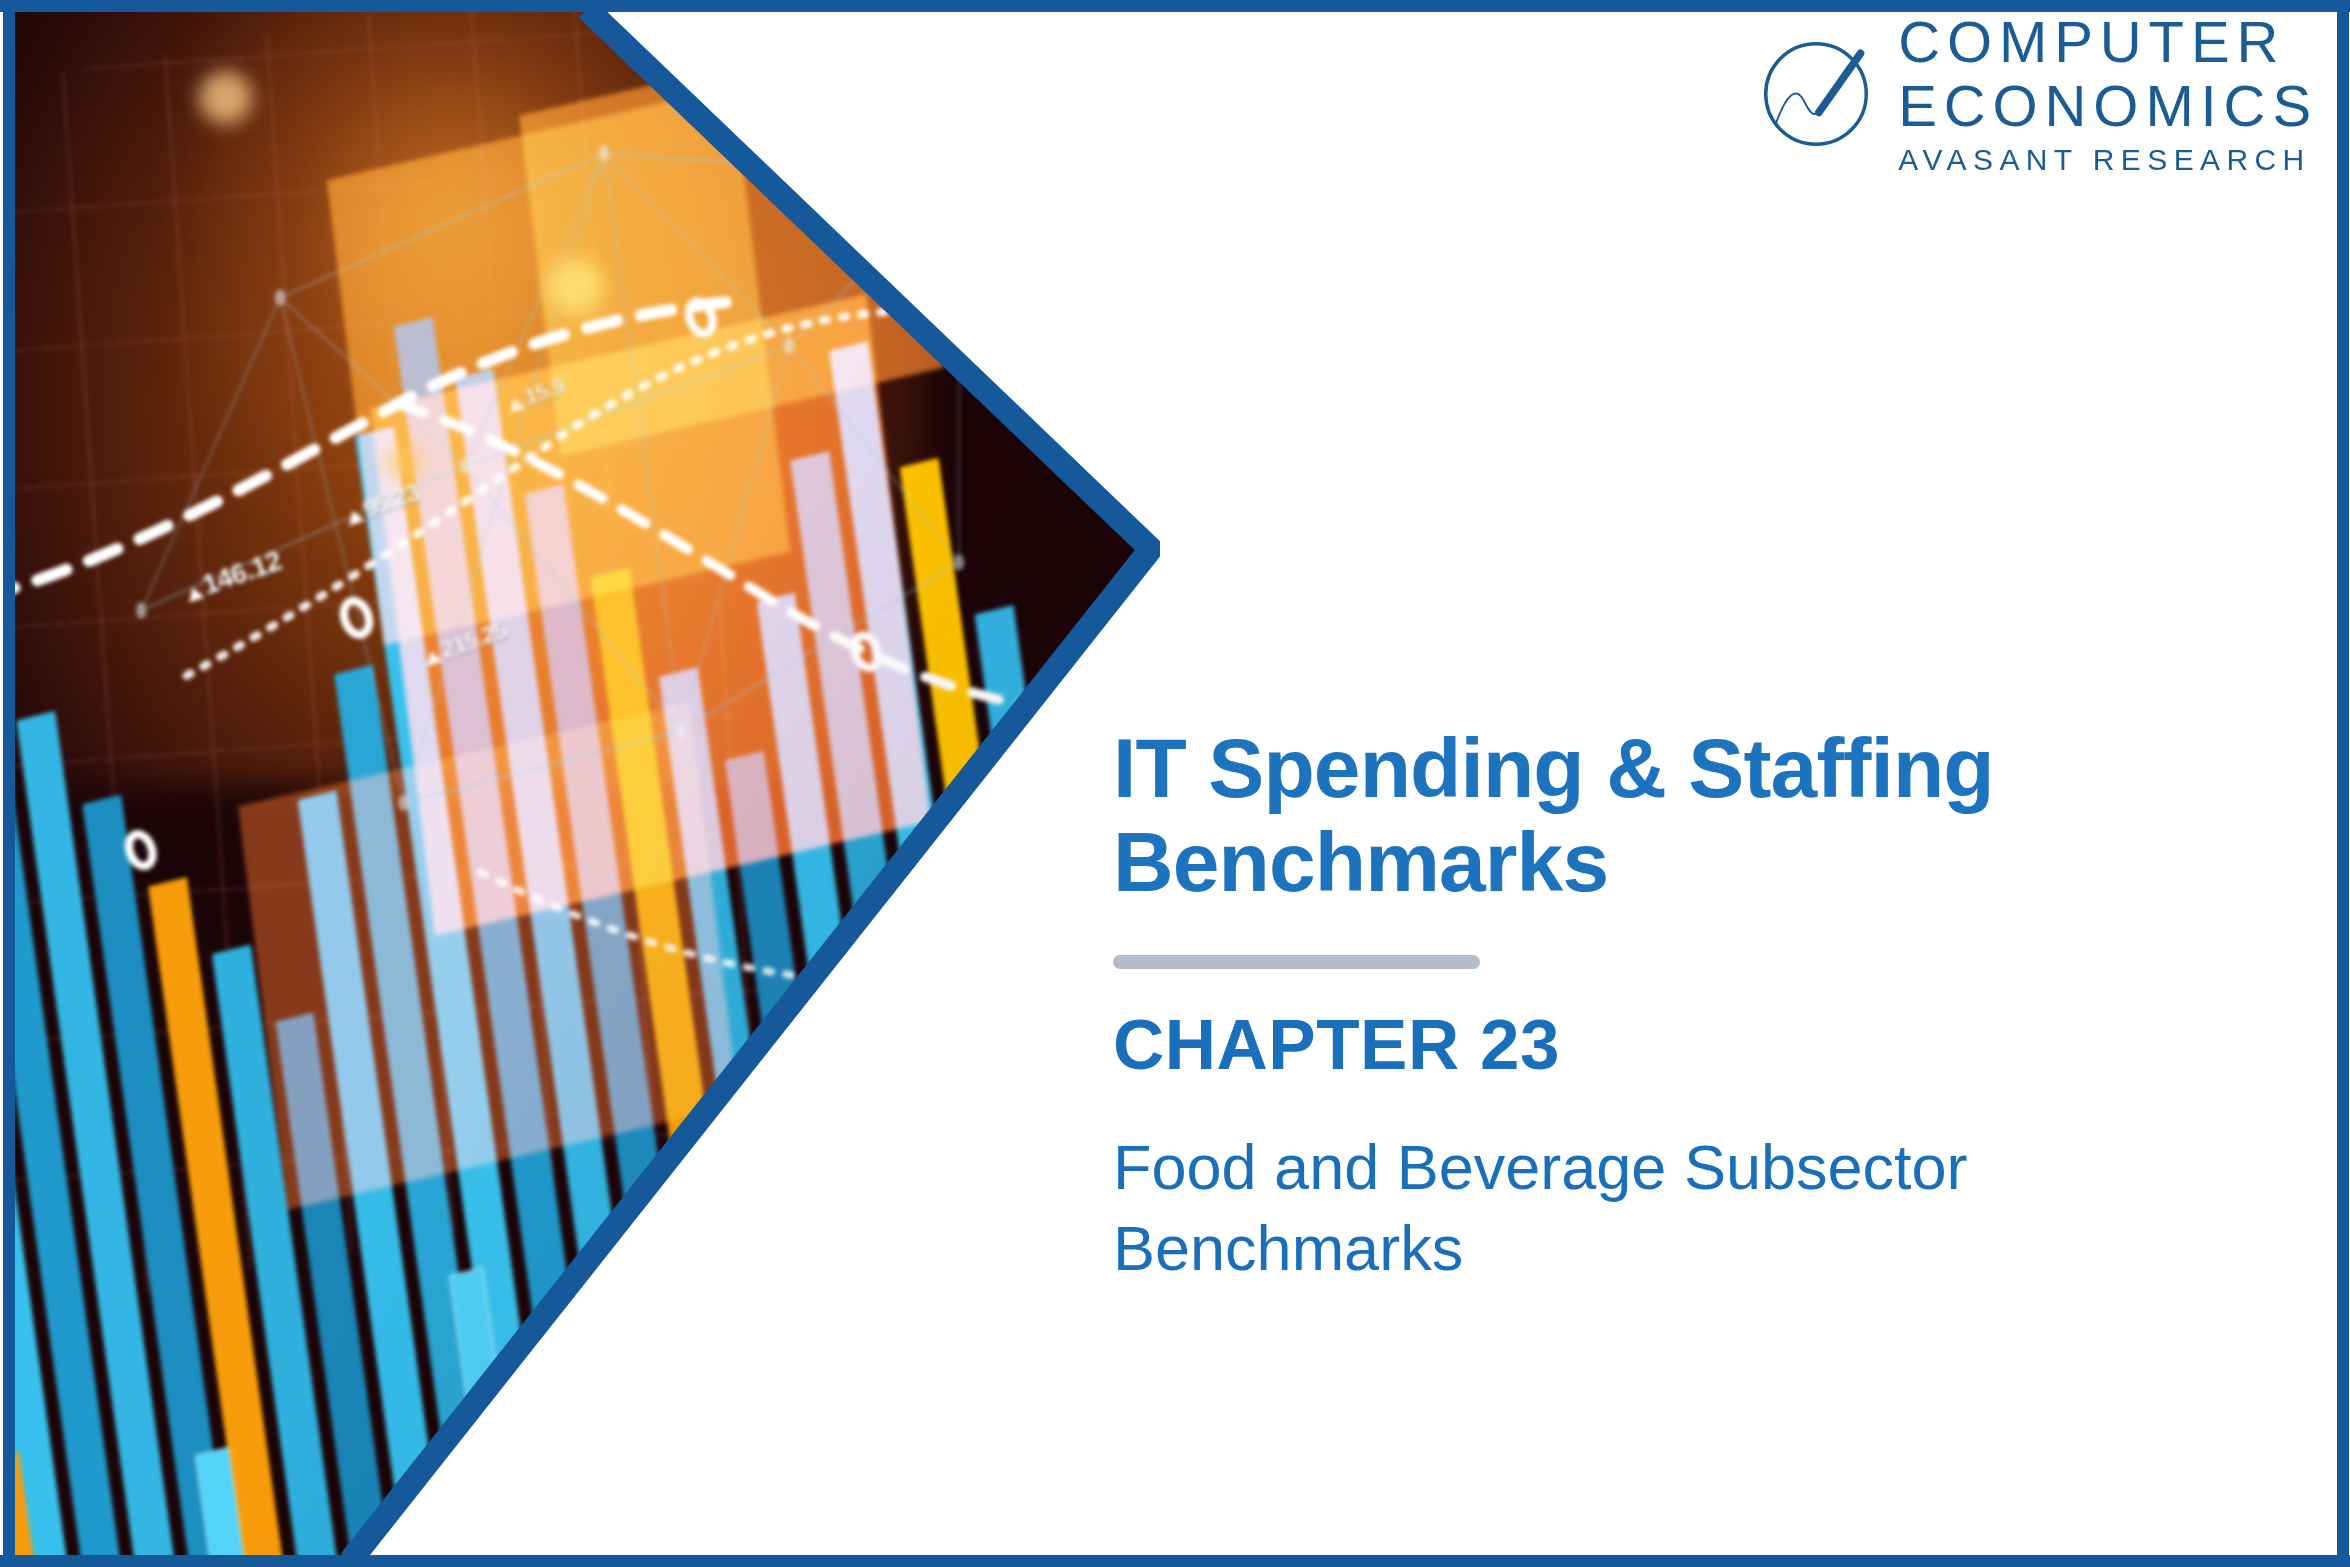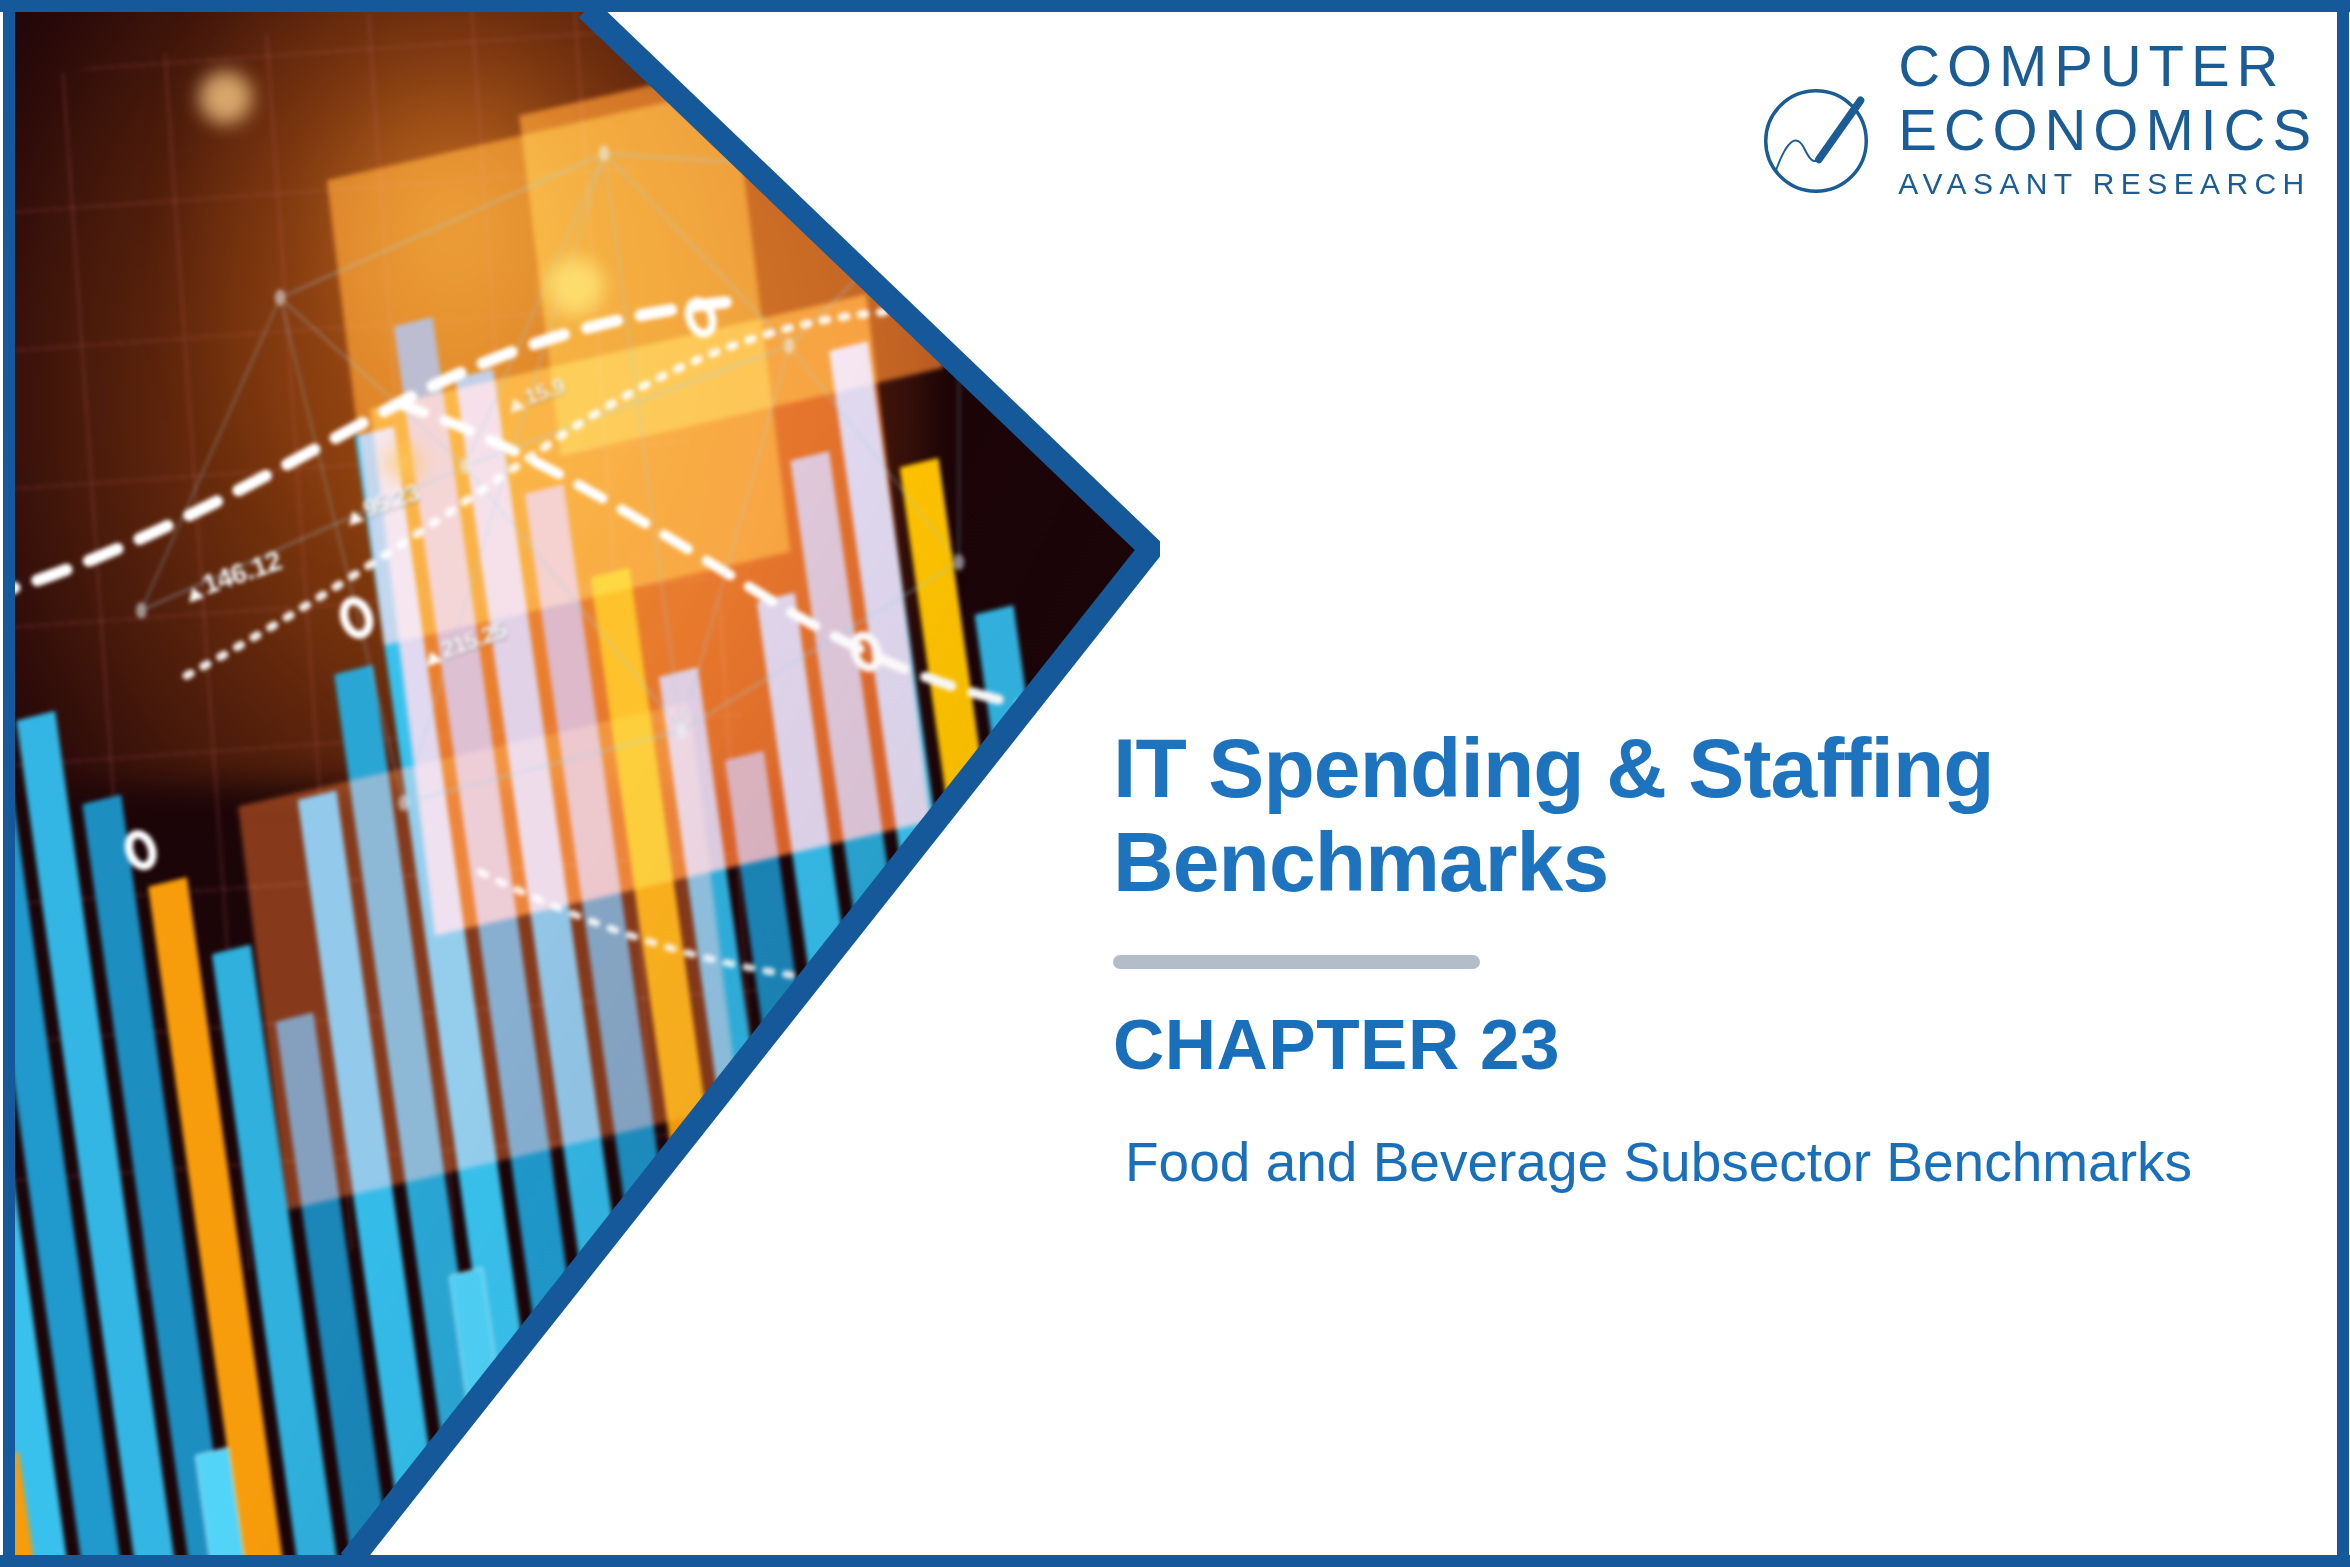--- a/index.html
+++ b/index.html
@@ -185,24 +185,24 @@
     width: 1157px;
     height: 1552px;
     z-index: 20;
     pointer-events: none;
   }
 
   
   .logo {
     position: absolute;
     right: 33px;
-    top: 37px;
+    top: 13px;
     z-index: 30;
     display: flex;
-    align-items: flex-end;
+    align-items: center;
     gap: 24px;
   }
   .logo-mark { width: 116px; height: 116px; flex: none; }
   .logo-words {
     display: flex;
     flex-direction: column;
     line-height: 1;
     color: #1a5c93;
   }
   .logo-line1, .logo-line2 {
@@ -243,25 +243,25 @@
     margin: 46px 0 35px 0;
   }
   .chapter {
     font-size: 71px;
     font-weight: 700;
     color: #1a6fba;
     letter-spacing: 0.5px;
     margin: 0 0 42px 0;
   }
   .subtitle {
-    font-size: 55px;
+    font-size: 63px;
     font-weight: 400;
     line-height: 1.28;
     color: #1a6fba;
-    margin: 0 0 40px 12px;
+    margin: 0 0 40px 0;
   }
   .years {
     font-size: 55px;
     font-weight: 400;
     color: #1a6fba;
     margin: 0;
     letter-spacing: 0.5px;
   }
 </style>
 </head>

